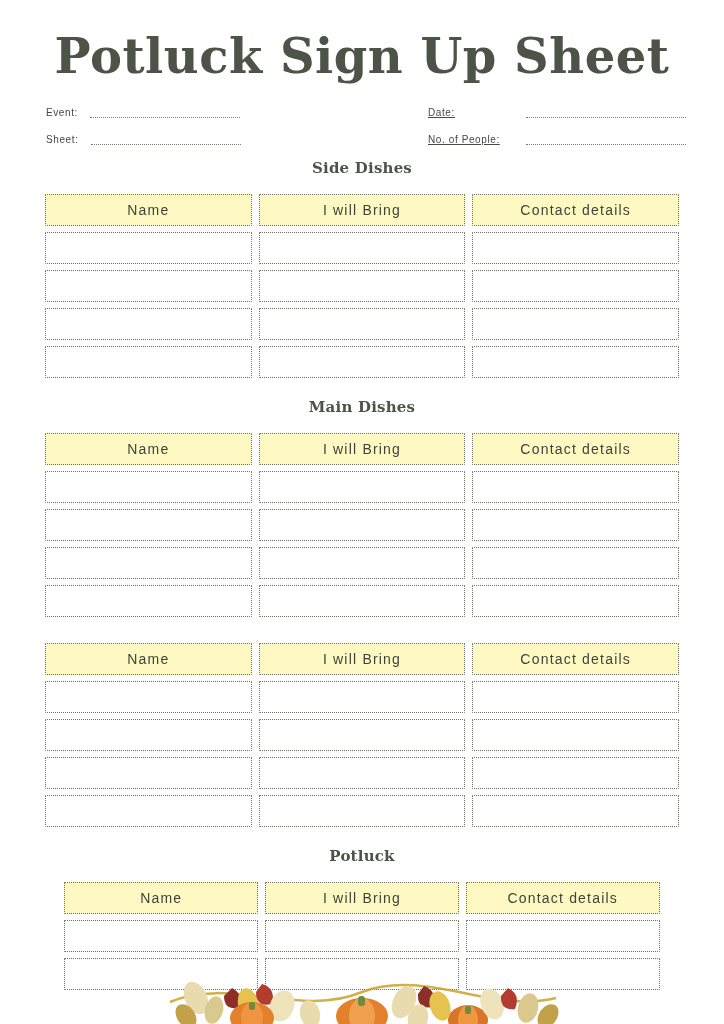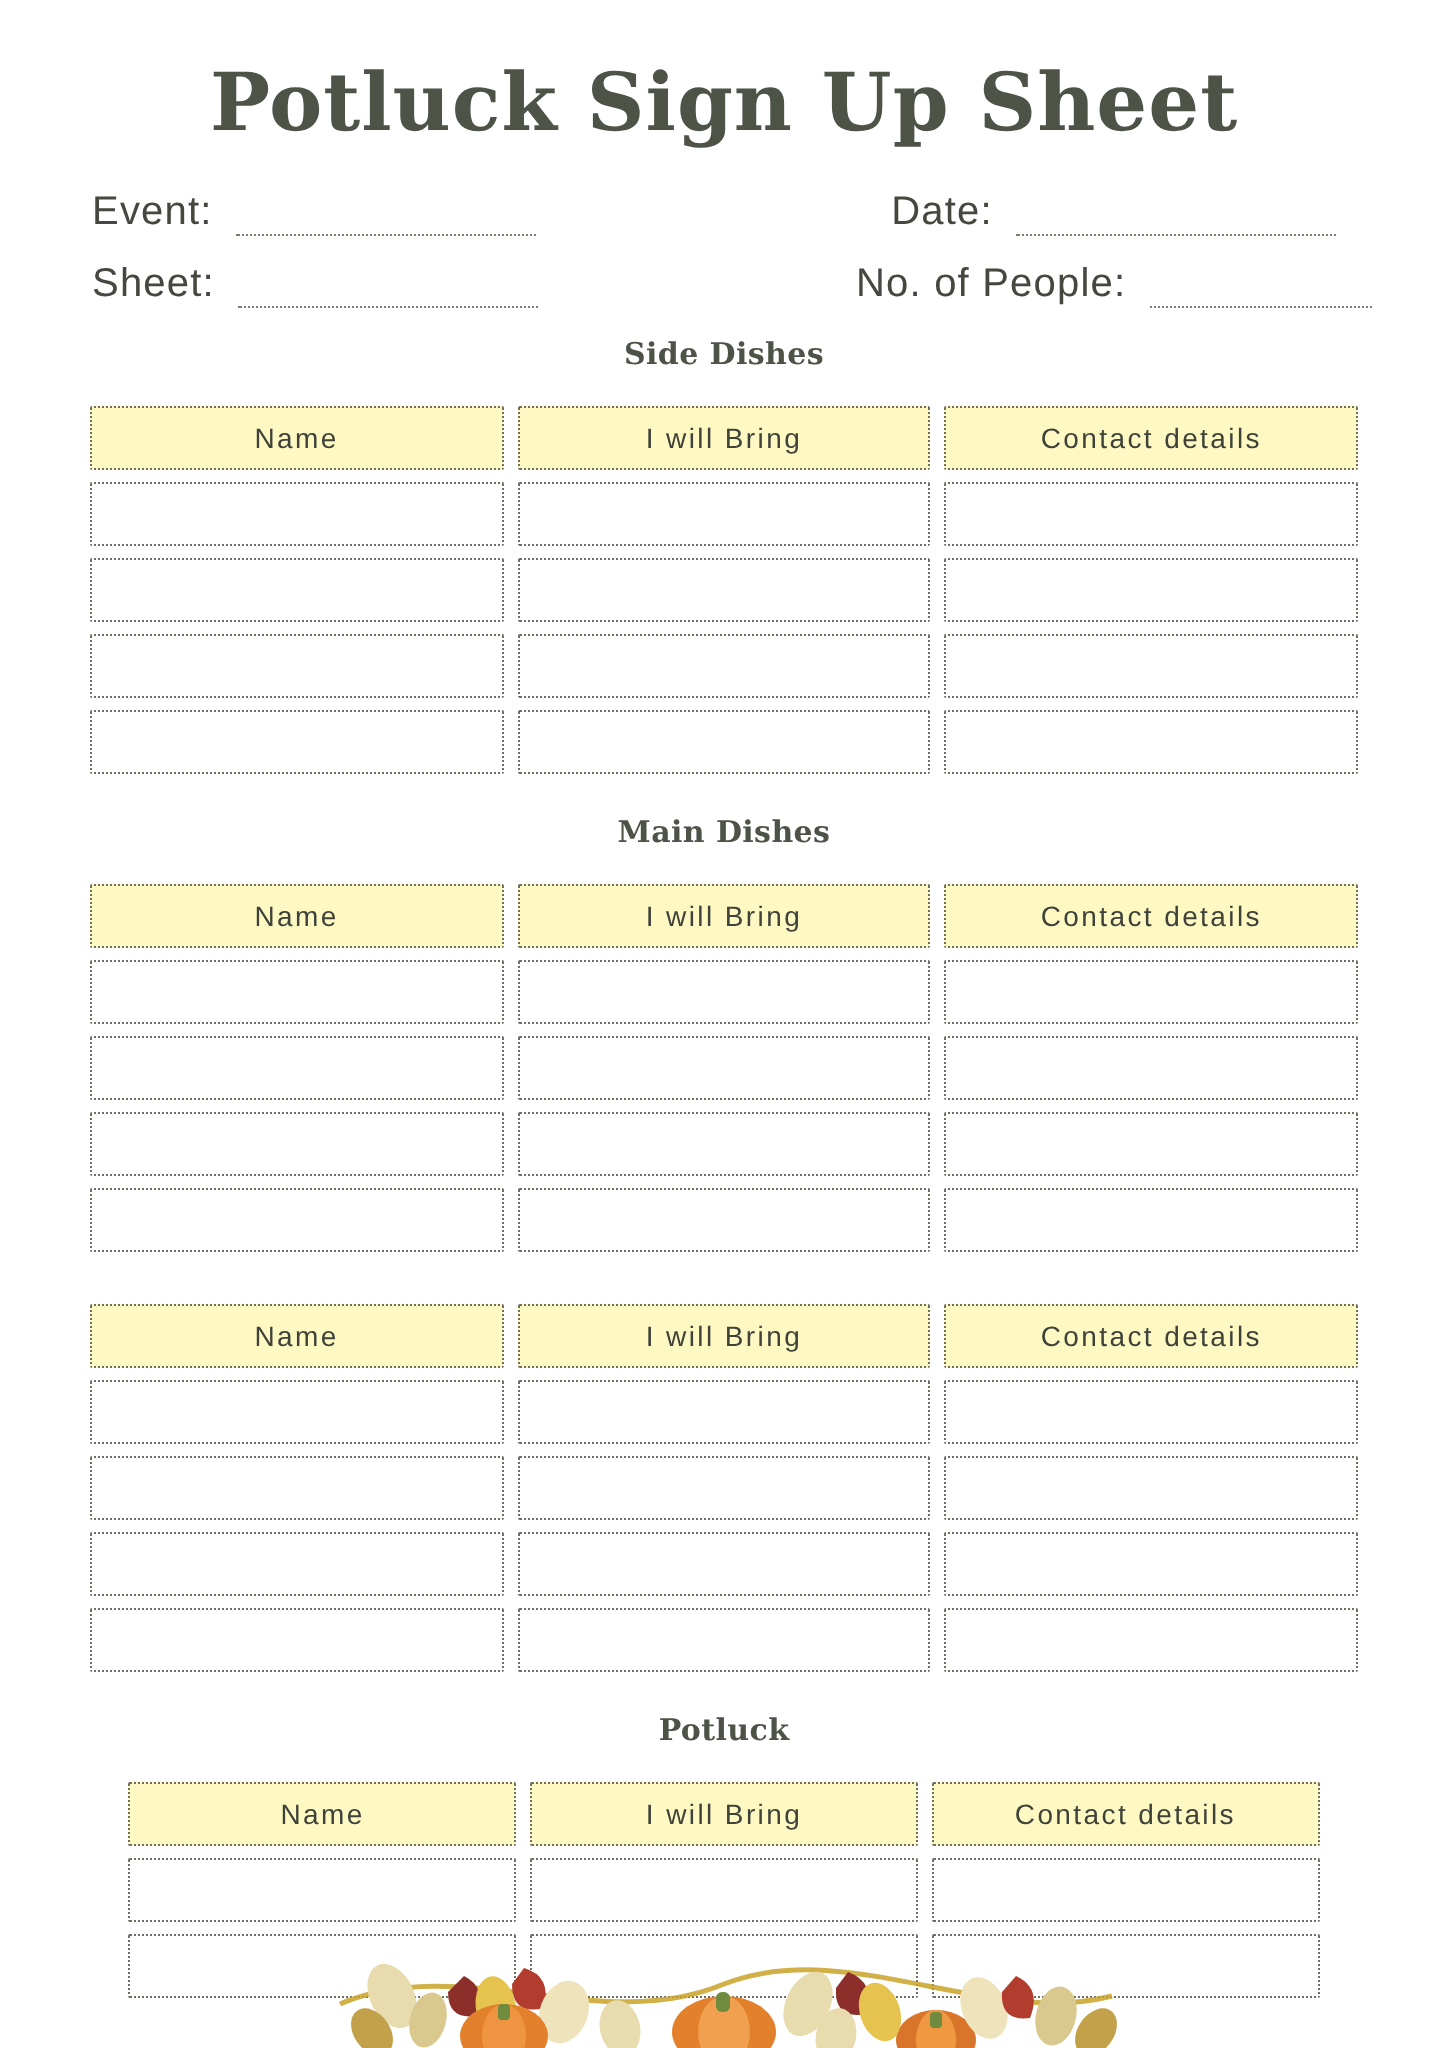--- a/index.html
+++ b/index.html
@@ -19,21 +19,21 @@
     position: relative;
     width: 724px;
     height: 1024px;
     box-sizing: border-box;
     padding: 0 38px;
   }
   .page-title {
     text-align: center;
     font-family: "DejaVu Serif", serif;
     font-weight: bold;
-    font-size: 40px;
+    font-size: 48px;
     letter-spacing: 0.5px;
     color: #4e5348;
     margin: 0;
     padding-top: 28px;
     padding-bottom: 4px;
   }
 
   
   .meta {
     margin-top: 16px;
@@ -41,23 +41,23 @@
   .meta-row {
     display: flex;
     align-items: flex-end;
     margin-bottom: 13px;
   }
   .meta-cell {
     display: flex;
     align-items: flex-end;
   }
   .meta-cell.left { width: 50%; padding-left: 8px; box-sizing: border-box; }
-  .meta-cell.right { width: 50%; justify-content: center; box-sizing: border-box; }
+  .meta-cell.right { width: 50%; justify-content: space-between; box-sizing: border-box; text-decoration: underline; }
   .meta-label {
-    font-size: 20px;
+    font-size: 10px;
     letter-spacing: 0.6px;
     color: #45483f;
     white-space: nowrap;
   }
   .meta-line {
     flex: 1;
     border-bottom: 1px dotted #7b7b70;
     height: 13px;
     margin-left: 12px;
     min-width: 60px;

